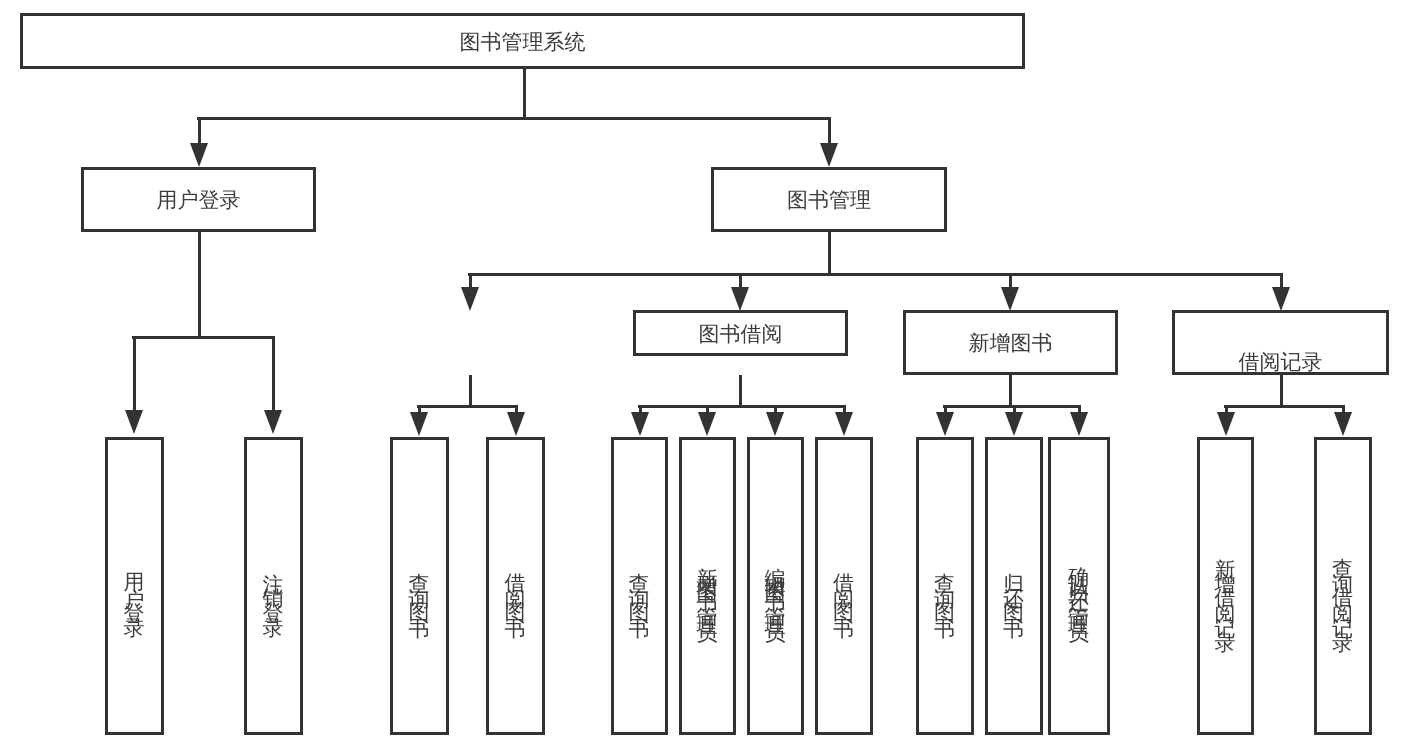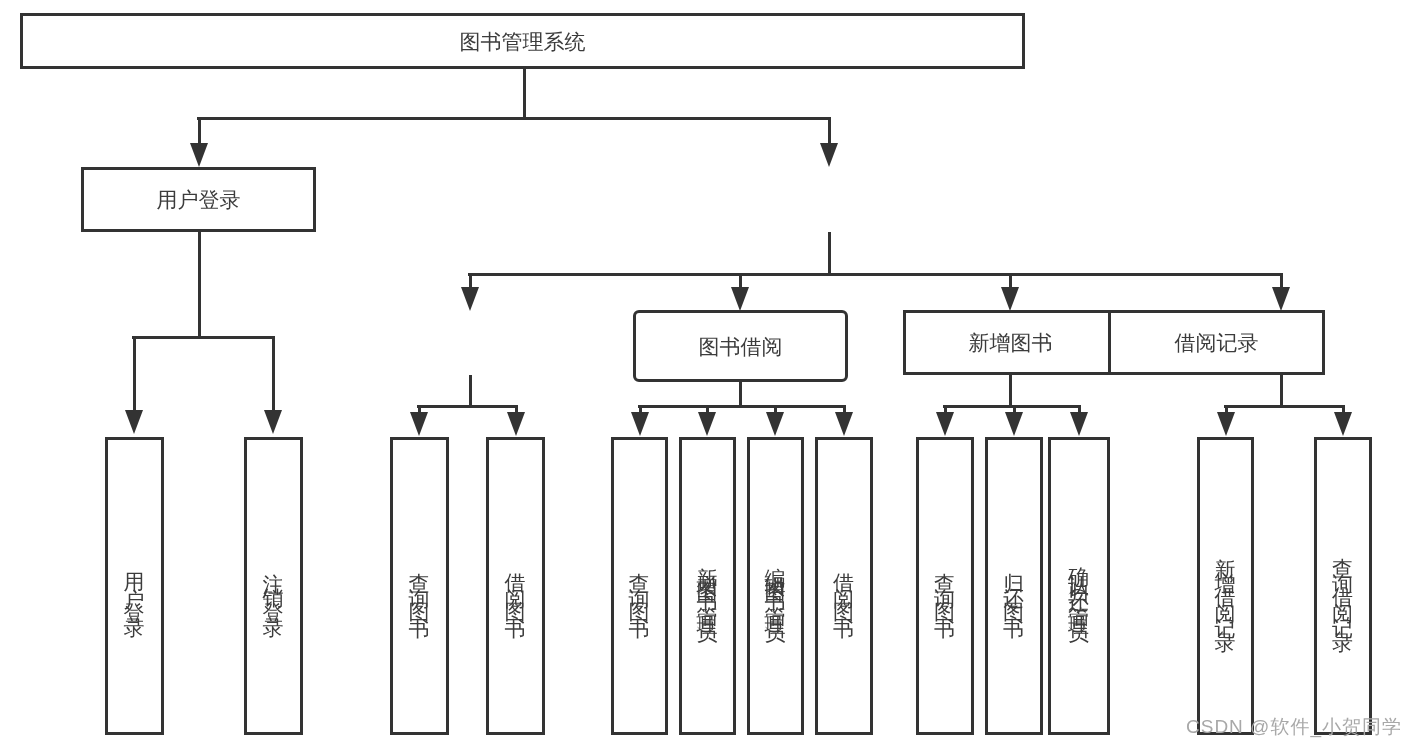--- a/index.html
+++ b/index.html
@@ -88,28 +88,31 @@
       <div class="ah" style="left: 1334px; top: 412px;"></div>
     </div>
 
   <div class="node" style="left:20px;top:13px;width:1005px;height:56px;">
     <span>图书管理系统</span>
   </div>
 
   <div class="node" style="left:81px;top:167px;width:235px;height:65px;">
     <span>用户登录</span>
   </div>
+  <div class="node" style="left:711px;top:167px;width:236px;height:65px;">
+    <span>图书管理</span>
+  </div>
 
-  <div class="node" style="left:633px;top:310px;width:215px;height:72px;border-radius:6px;">
+  <div class="node" style="left:633px;top:310px;width:215px;height:46px;">
     <span>图书借阅</span>
   </div>
   <div class="node" style="left:903px;top:310px;width:215px;height:65px;">
     <span>新增图书</span>
   </div>
-  <div class="node" style="left:1108px;top:310px;width:217px;height:65px;">
+  <div class="node" style="left:1172px;top:310px;width:217px;height:65px;align-items:flex-end;">
     <span>借阅记录</span>
   </div>
 
   <div class="node leaf" style="left:105px;top:437px;width:59px;height:298px;">
     <span class="vtext">用户登录</span>
   </div>
   <div class="node leaf" style="left:244px;top:437px;width:59px;height:298px;">
     <span class="vtext">注销登录</span>
   </div>
 
@@ -143,14 +146,13 @@
     <span class="vtext">确认归还（管理员）</span>
   </div>
 
   <div class="node leaf" style="left:1197px;top:437px;width:57px;height:298px;">
     <span class="vtext">新增借阅记录</span>
   </div>
   <div class="node leaf" style="left:1314px;top:437px;width:58px;height:298px;">
     <span class="vtext">查询借阅记录</span>
   </div>
 
-  <div class="watermark">CSDN @软件_小贺同学</div>
 </div>
 
 </body></html>

